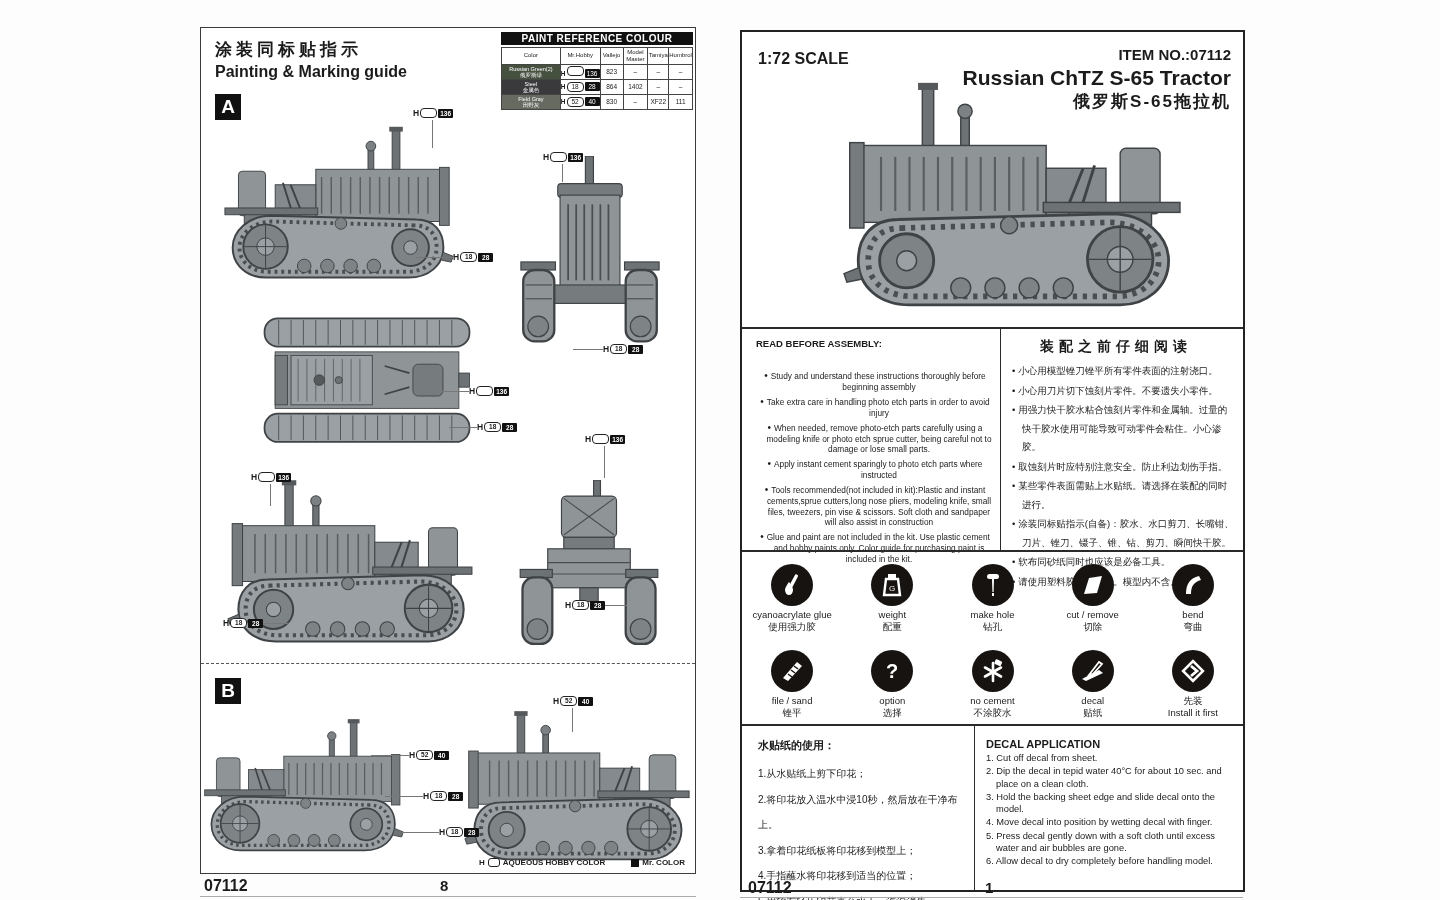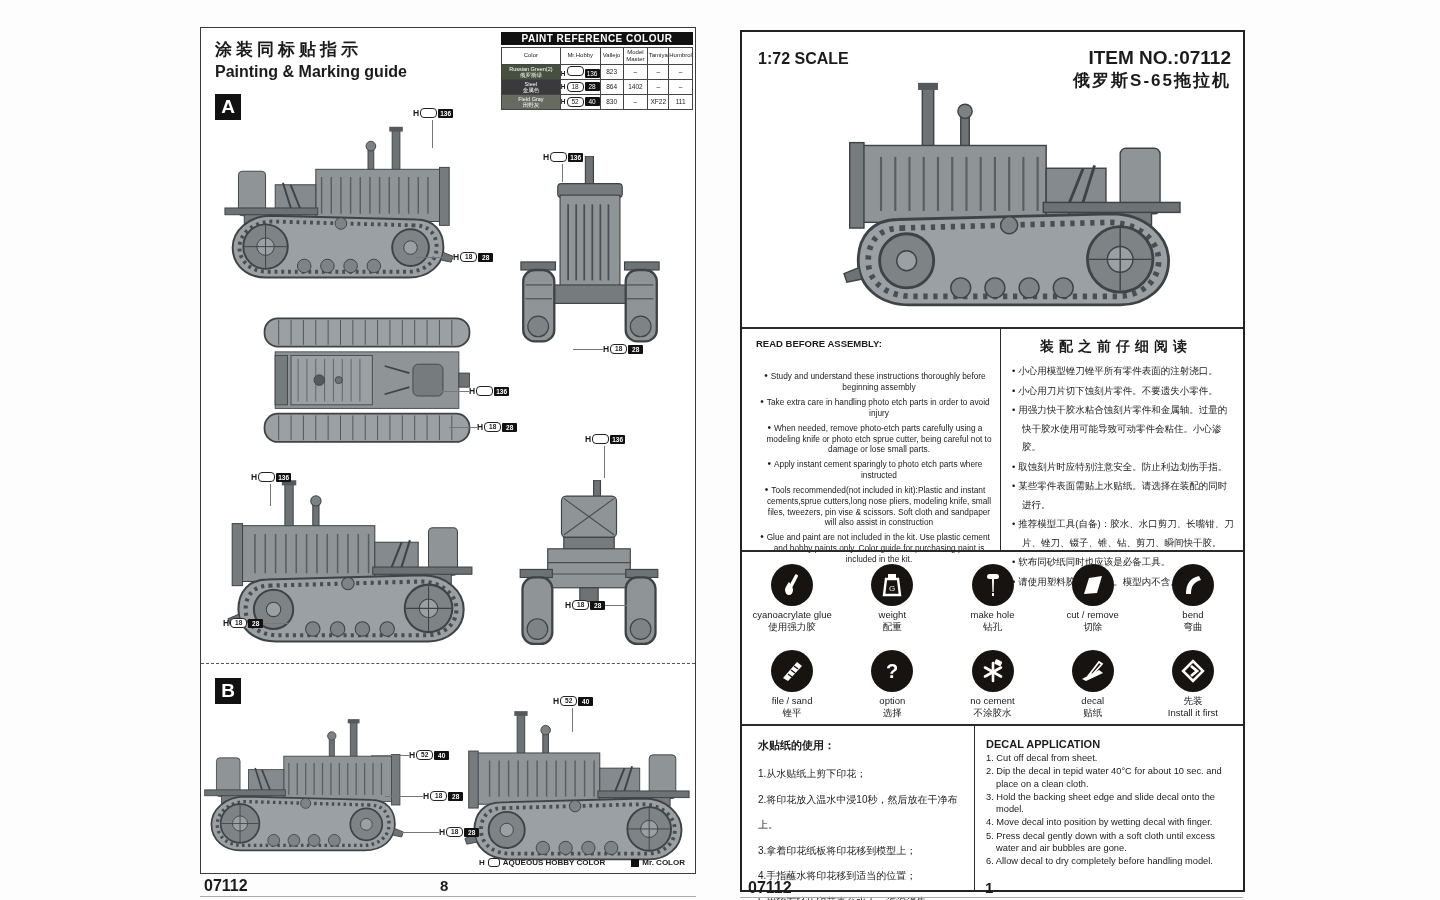--- a/index.html
+++ b/index.html
@@ -49,21 +49,21 @@
   .bottom-rule{position:absolute;height:1px;background:#aaa;}
   .brand-note{position:absolute;display:flex;gap:26px;align-items:center;
     font-size:8px;font-weight:bold;}
   .brand-note .grp{display:flex;align-items:center;gap:3px;}
   .wbox-mini{display:inline-block;width:10px;height:7px;border:1px solid #222;border-radius:3px;background:#fff;}
   .bbox-mini{display:inline-block;width:8px;height:8px;background:#111;}
 
   
   #rpHeader .scale{font-size:16px;font-weight:bold;}
   #rpHeader .right{position:absolute;right:12px;top:14px;text-align:right;line-height:1.25;}
-  #rpHeader .item{font-size:19px;font-weight:bold;}
+  #rpHeader .item{font-size:15px;font-weight:bold;}
   #rpHeader .title{font-size:21px;font-weight:bold;}
   #rpHeader .title-cn{font-size:17px;font-weight:bold;letter-spacing:2px;}
 
   .h-rule{position:absolute;left:0;width:100%;border-top:2px solid #2a2a2a;}
   .v-rule{position:absolute;width:0;border-left:1.5px solid #2a2a2a;}
 
   
   .rb-title{font-size:9.5px;font-weight:bold;margin-bottom:20px;}
   ul.rb{list-style:none;margin:0;padding:0;font-size:8.3px;line-height:1.3;}
   ul.rb li{margin:0 0 2px 8px;text-indent:-8px;text-align:center;}
@@ -421,20 +421,21 @@
 </div>
 <div class="abs foot-item" style="left:204px;top:877px;">07112</div>
 <div class="abs foot-page" style="left:440px;top:877px;">8</div>
 <div class="bottom-rule" style="left:200px;top:896px;width:496px;"></div>
 
 <div id="rightPage" class="page">
   <div id="rpHeader">
     <div class="abs scale" style="left:16px;top:18px;">1:72 SCALE</div>
     <div class="right">
       <div class="item">ITEM NO.:07112</div>
+      <div class="title">Russian ChTZ S-65 Tractor</div>
       <div class="title-cn">俄罗斯S-65拖拉机</div>
     </div>
   </div>
 
   <svg class="abs" style="left:55px;top:48px;" width="430" height="242" viewBox="0 0 240 170">
       <use href="#tractor-side"></use>
     </svg>
 
   <div class="h-rule" style="top:295px;"></div>
 
@@ -451,21 +452,21 @@
   </div>
   <div class="v-rule" style="left:258px;top:295px;height:223px;"></div>
   <div class="abs" style="left:270px;top:306px;width:222px;">
     <div class="rb-cn-title">装配之前仔细阅读</div>
     <ul class="rb-cn">
         <li>小心用模型锉刀锉平所有零件表面的注射浇口。</li>
         <li>小心用刀片切下蚀刻片零件。不要遗失小零件。</li>
         <li>用强力快干胶水粘合蚀刻片零件和金属轴。过量的快干胶水使用可能导致可动零件会粘住。小心渗胶。</li>
         <li>取蚀刻片时应特别注意安全。防止利边划伤手指。</li>
         <li>某些零件表面需贴上水贴纸。请选择在装配的同时进行。</li>
-        <li>推荐模型工具(自备)：胶水、水口剪刀、长嘴钳、刀片、锉刀、镊子、锥、钻、剪刀、瞬间快干胶。</li>
+        <li>涂装同标贴指示(自备)：胶水、水口剪刀、长嘴钳、刀片、锉刀、镊子、锥、钻、剪刀、瞬间快干胶。</li>
         <li>软布同砂纸同时也应该是必备工具。</li>
         <li>请使用塑料胶水和油漆。模型内不含。</li>
       </ul>
   </div>
 
   <div class="h-rule" style="top:518px;"></div>
 
   <div class="icon-row" style="top:532px;">
     <div class="icon-cell">
       <span class="icon-circle">

